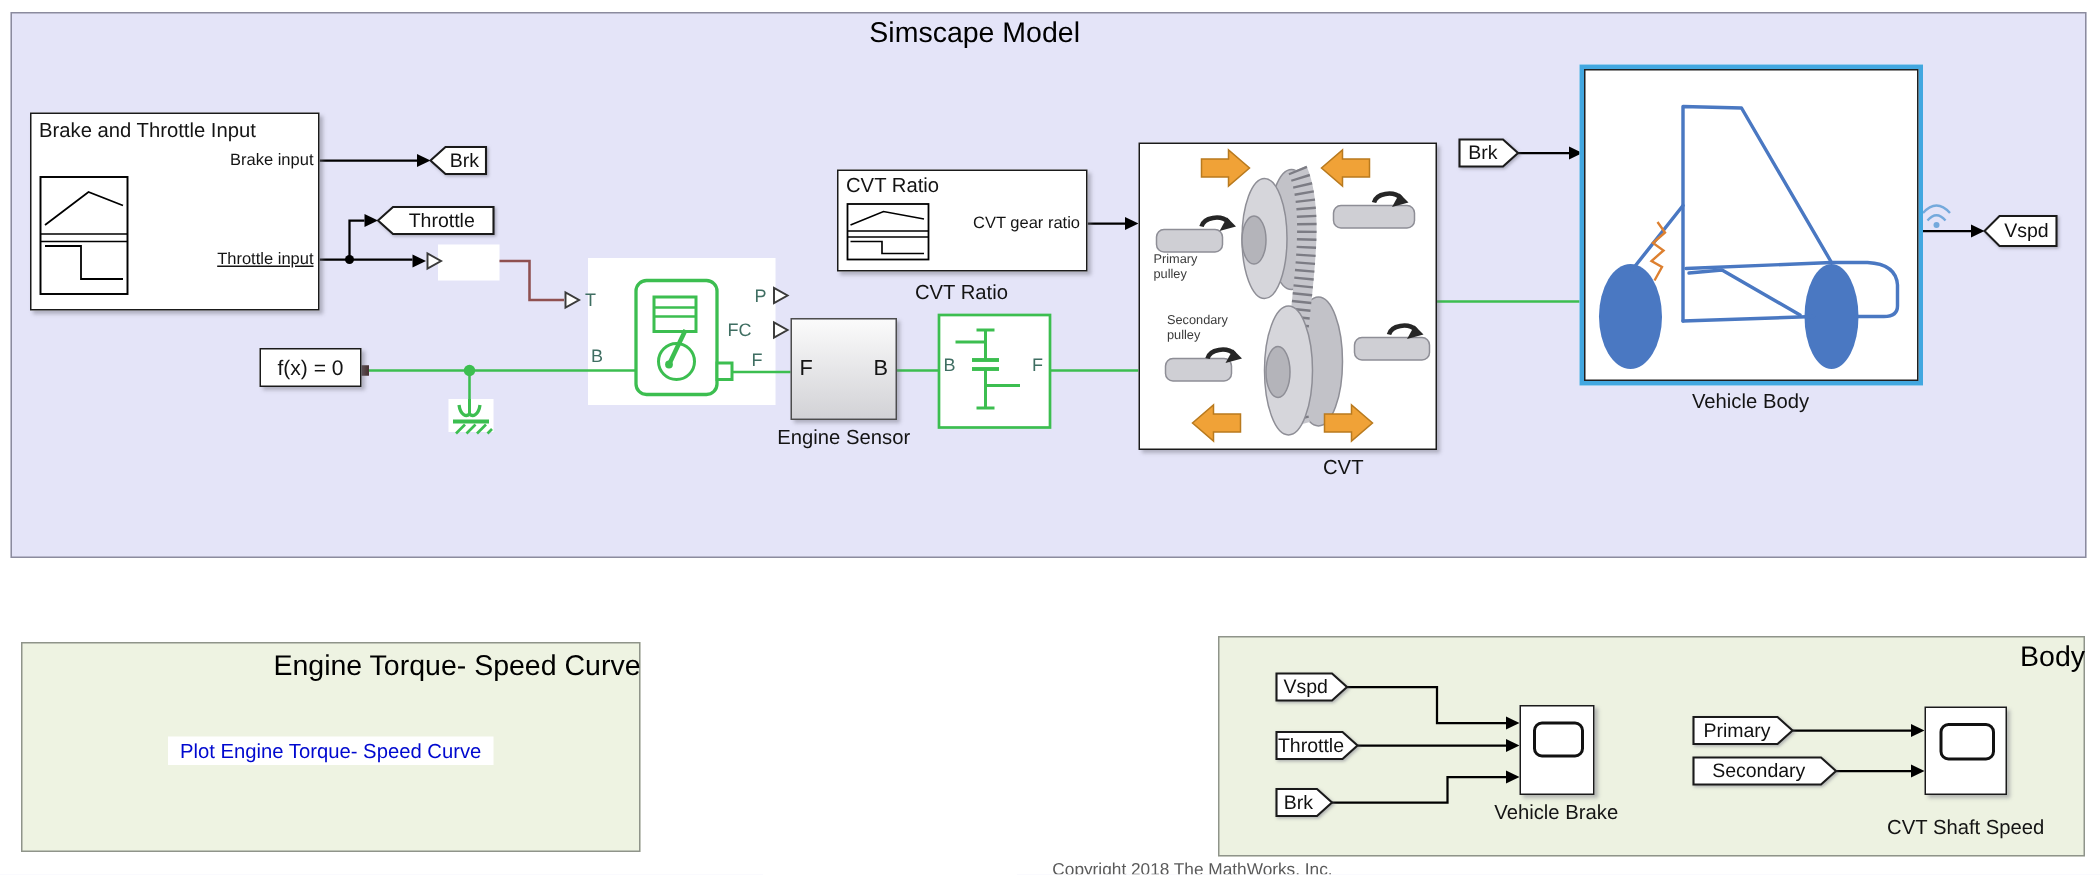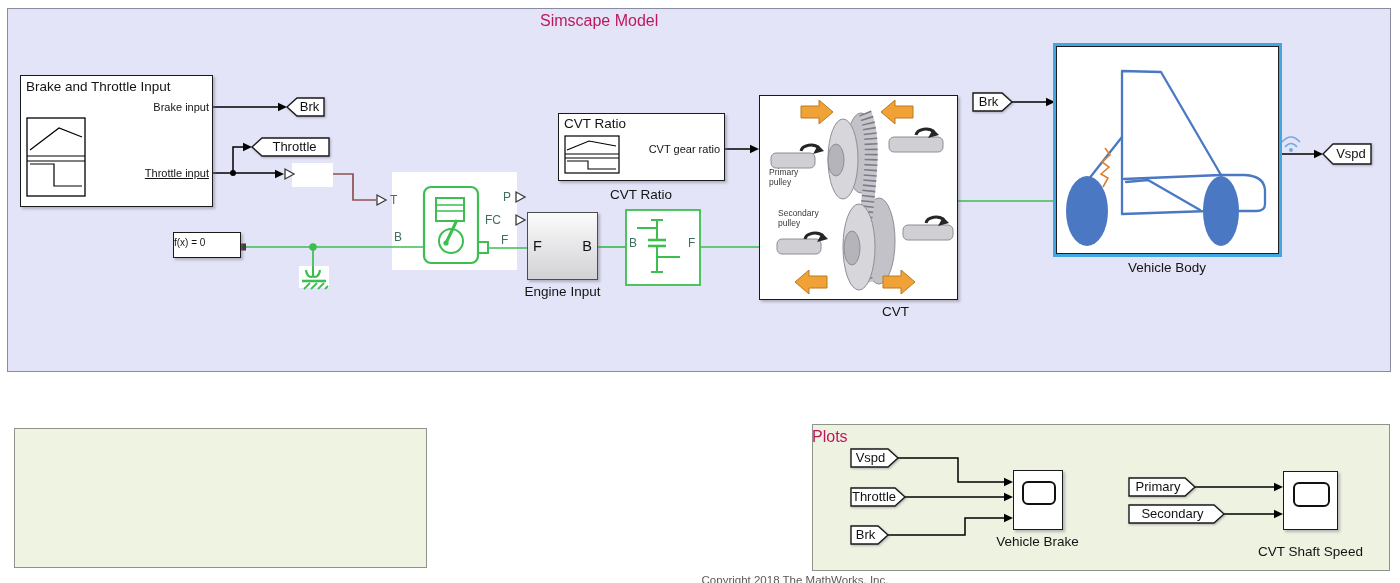--- a/index.html
+++ b/index.html
@@ -1,21 +1,21 @@
 <!DOCTYPE html>
 <html><head>
 <meta charset="utf-8">
 <style>
   html,body{margin:0;padding:0;background:#fff;}
   #stage{position:relative;width:1400px;height:583px;overflow:hidden;background:#fff;
          font-family:"Liberation Sans","DejaVu Sans",sans-serif;color:#141414;
          -webkit-font-smoothing:antialiased;}
   .abs{position:absolute;}
   .area{position:absolute;box-sizing:border-box;}
-  .area-title{position:absolute;font-size:16px;color:#be185d;text-align:left;}
+  .area-title{position:absolute;font-size:19px;color:#000000;text-align:right;}
   .blk{position:absolute;box-sizing:border-box;background:#fff;border:1.6px solid #1a1a1a;
        box-shadow:2px 2px 2.5px rgba(110,110,125,.45);}
   .caption{position:absolute;font-size:13.5px;text-align:center;color:#141414;}
   .portlbl{position:absolute;font-size:12px;color:#3f6e62;}
   .tag{position:absolute;filter:drop-shadow(1.6px 1.6px 1px rgba(110,110,125,.5));}
   .tag svg{position:absolute;left:0;top:0;overflow:visible;}
   .tag .tagtext{position:absolute;left:0;top:50%;transform:translateY(-53%);
        width:100%;text-align:center;font-size:13px;color:#111;}
   .tag.goto .tagtext{padding-left:7px;box-sizing:border-box;}
   .tag.from .tagtext{padding-right:7px;box-sizing:border-box;}
@@ -30,23 +30,25 @@
 </style>
 </head>
 <body>
 
 <div id="stage">
 
   <div class="area" style="left:7px;top:8px;width:1384px;height:364px;background:#e4e4f8;border:1.6px solid #8b8b9e;"></div>
   <div class="area-title" style="left:540px;top:12px;width:180px;">Simscape Model</div>
 
   <div class="area" style="left:14px;top:428px;width:413px;height:140px;background:#eef3e2;border:1.5px solid #8f948a;"></div>
+  <div class="area-title" style="left:14px;top:434px;width:413px;">Engine Torque- Speed Curve</div>
+  <div class="link-text" style="left:112px;top:491px;">Plot Engine Torque- Speed Curve</div>
 
   <div class="area" style="left:812px;top:424px;width:578px;height:147px;background:#edf2e1;border:1.5px solid #8f948a;"></div>
-  <div class="area-title" style="left:812px;top:428px;width:578px;">Plots</div>
+  <div class="area-title" style="left:812px;top:428px;width:578px;">Body</div>
 
   <svg id="wires" width="1400" height="583" viewBox="0 0 1400 583">
 
     <rect x="292" y="163" width="41" height="24" fill="#ffffff"></rect>
     <rect x="392" y="172" width="125" height="98" fill="#ffffff"></rect>
     <rect x="299" y="266" width="30" height="22" fill="#ffffff"></rect>
 
     <g stroke="#000" stroke-width="1.5" fill="none">
       <path d="M213,107 H278"></path>
       <path d="M213,173 H275"></path>
@@ -157,35 +159,35 @@
     <span class="tagtext">Brk</span>
   </div>
   <div class="tag goto" style="left:252px;top:137px;width:78px;height:20px;">
     <svg width="78" height="20">
         <polygon points="0,10 10,1 77,1 77,19 10,19" fill="#fff" stroke="#1a1a1a" stroke-width="1.4"></polygon>
       </svg>
     <span class="tagtext">Throttle</span>
   </div>
 
   <div class="blk" style="left:173px;top:232px;width:68px;height:26px;">
-    <div class="inlbl" style="left:0;top:4px;width:100%;font-size:10px;">f(x) = 0</div>
+    <div class="inlbl" style="left:0;top:4px;width:100%;text-align:center;font-size:14px;">f(x) = 0</div>
   </div>
 
   <div class="portlbl" style="left:390px;top:193px;">T</div>
   <div class="portlbl" style="left:394px;top:230px;">B</div>
   <div class="portlbl" style="left:503px;top:190px;">P</div>
   <div class="portlbl" style="left:485px;top:213px;">FC</div>
   <div class="portlbl" style="left:501px;top:233px;">F</div>
 
   <div class="blk" style="left:527px;top:212px;width:71px;height:68px;border:1.9px solid #4d4d4d;
               background:linear-gradient(#fbfbfb,#d2d2d6);">
     <div class="inlbl" style="left:5px;top:25px;font-size:14.5px;">F</div>
     <div class="inlbl" style="right:5px;top:25px;font-size:14.5px;">B</div>
   </div>
-  <div class="caption" style="left:505px;top:284px;width:115px;">Engine Input</div>
+  <div class="caption" style="left:505px;top:284px;width:115px;">Engine Sensor</div>
 
   <div class="portlbl" style="left:629px;top:236px;">B</div>
   <div class="portlbl" style="left:688px;top:236px;">F</div>
 
   <div class="blk" style="left:558px;top:113px;width:167px;height:68px;">
     <div class="inlbl" style="left:5px;top:2px;font-size:13.5px;">CVT Ratio</div>
     <svg width="58" height="41" style="position:absolute;left:5px;top:21px;">
       <rect x="1" y="1" width="54" height="37" fill="#fff" stroke="#000" stroke-width="1.2"></rect>
       <path d="M1,19 H55 M1,23 H55" stroke="#000" stroke-width="1" fill="none"></path>
       <polyline points="3,15 25,6 52,11" fill="none" stroke="#000" stroke-width="1.1"></polyline>

